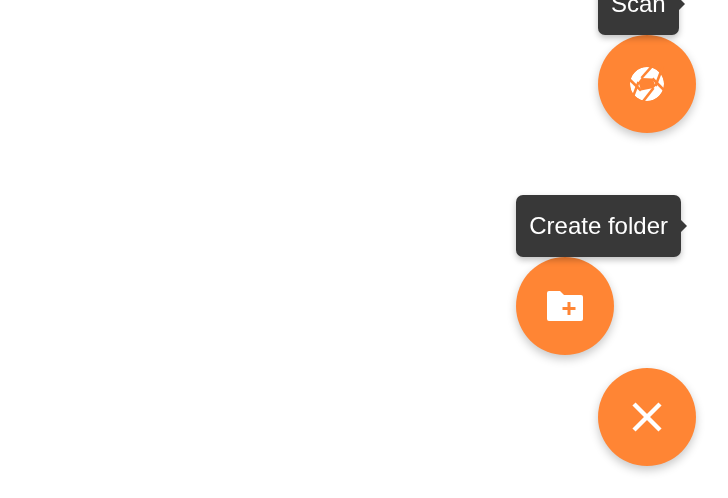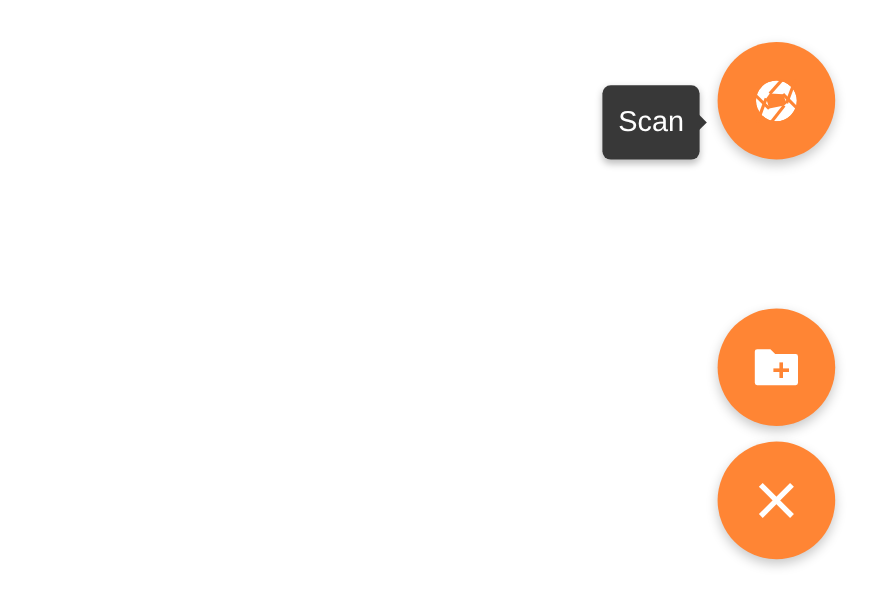--- a/index.html
+++ b/index.html
@@ -14,22 +14,23 @@
     .speed-dial {
       position: absolute;
       left: 0; top: 0;
       width: 728px; height: 498px;
     }
     .action-row {
       position: absolute;
       right: 32px;
       height: 98px;
       display: flex;
-      align-items: flex-end;
+      align-items: flex-start;
       justify-content: flex-end;
+      flex-direction: column;
     }
     .tooltip {
       position: relative;
       background: #383838;
       color: #ffffff;
       font-size: 24px;
       line-height: 28px;
       height: 62px;
       box-sizing: border-box;
       padding: 17px 13px;
@@ -90,20 +91,21 @@
             <line x1="26.5" y1="20" x2="34" y2="0"></line>
           </g>
           <polygon points="12.5,12 23.5,12.5 26.5,20 24.5,22 12,24.5 9.5,16" fill="#ff8534"></polygon>
         </svg>
       </span>
     </div>
   </div>
 
 
   <div class="action-row" style="top:257px;">
+    <div class="tooltip">Create folder</div>
     <div class="fab">
       <span>
         <svg width="38" height="32" viewBox="0 0 38 32">
           <path d="M3,1 H14 L18,5 H35 Q37,5 37,7 V29 Q37,31 35,31 H3 Q1,31 1,29 V3 Q1,1 3,1 Z" fill="#ffffff"></path>
           <rect x="21.5" y="12" width="3" height="13" fill="#ff8534"></rect>
           <rect x="16.5" y="17" width="13" height="3" fill="#ff8534"></rect>
         </svg>
       </span>
     </div>
   </div>

